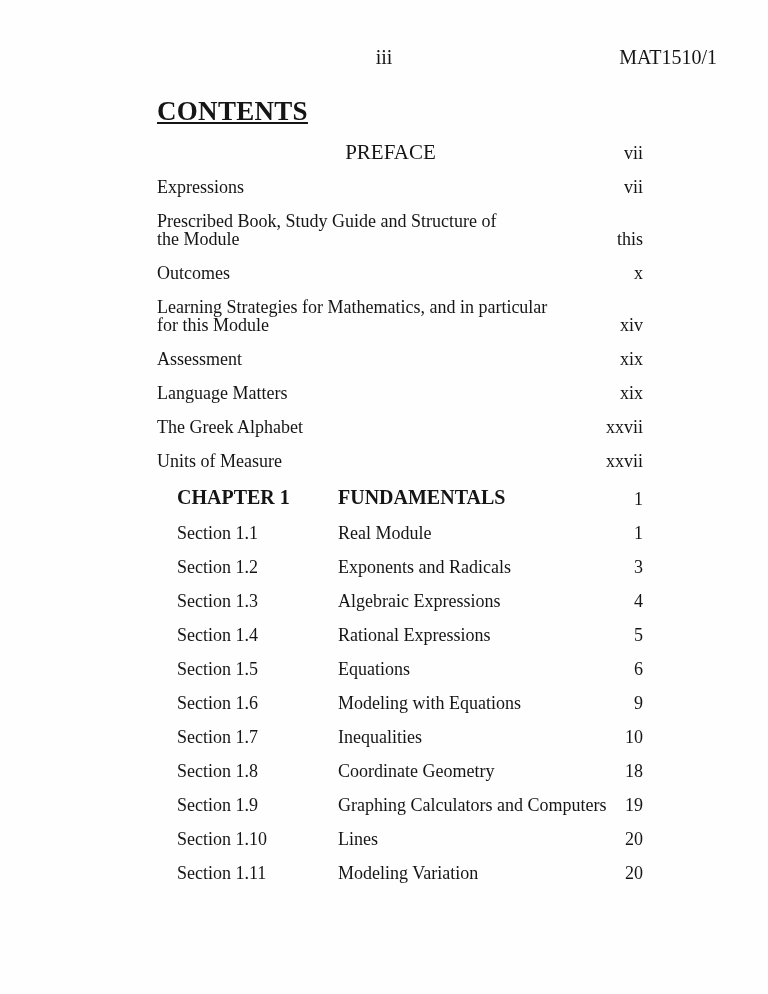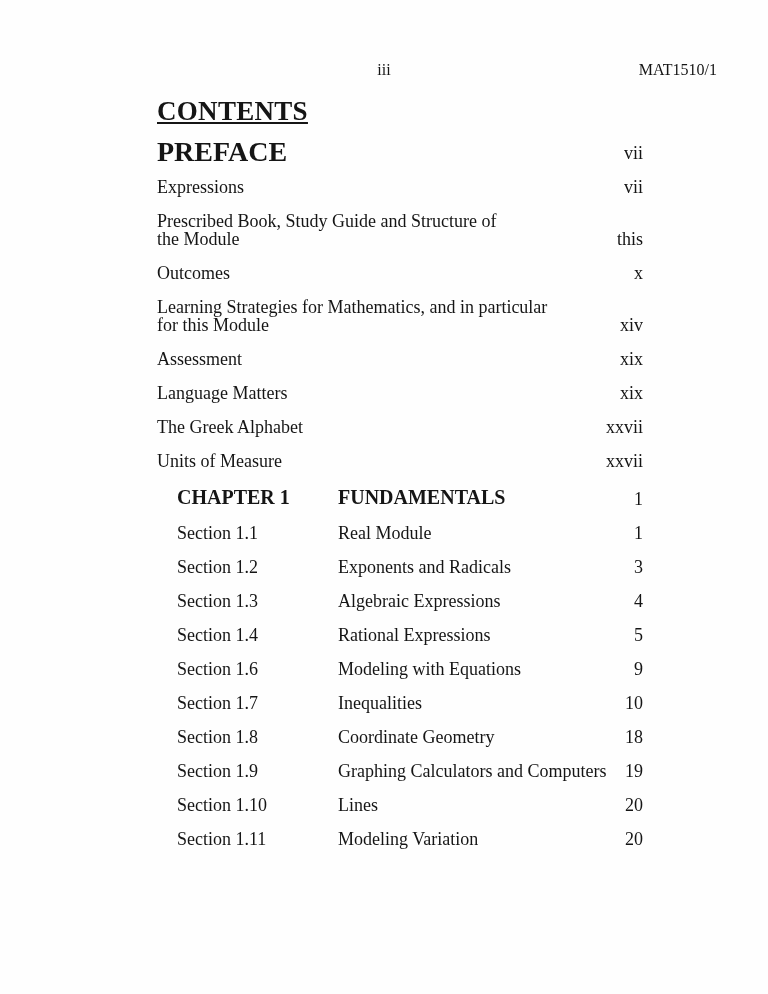--- a/index.html
+++ b/index.html
@@ -11,25 +11,25 @@
     position: relative;
     width: 768px;
     height: 994px;
     background: #fefefe;
     font-family: "Liberation Serif", serif;
     color: #151515;
     overflow: hidden;
   }
   .page-header {
     position: absolute;
-    top: 62px;
+    top: 49px;
     left: 0;
     width: 100%;
     height: 18px;
-    font-size: 16px;
+    font-size: 20px;
     line-height: 16px;
   }
   .page-header .folio {
     text-align: center;
     width: 100%;
   }
   .page-header .course {
     position: absolute;
     right: 51px;
     top: 0;
@@ -66,23 +66,24 @@
   .row .label .l2:empty {
     display: none;
   }
   .row .pg {
     text-align: center;
     white-space: nowrap;
     font-size: 18px;
     line-height: 18px;
   }
   .row.heading-row .label {
-    font-size: 28px;
-    font-weight: bold;
+    font-size: 21px;
+    font-weight: normal;
     line-height: 20px;
+    text-align: center;
   }
   .row.chapter-row .num,
   .row.chapter-row .label {
     font-size: 20px;
     font-weight: bold;
     line-height: 22px;
   }
   .row .num {
     width: 161px;
     flex: 0 0 161px;
@@ -201,20 +202,25 @@
       <div class="section-title">Algebraic Expressions</div>
       <div class="pg">4</div>
     </div>
 
     <div class="row">
       <div class="num">Section 1.4</div>
       <div class="section-title">Rational Expressions</div>
       <div class="pg">5</div>
     </div>
 
+    <div class="row">
+      <div class="num">Section 1.5</div>
+      <div class="section-title">Equations</div>
+      <div class="pg">6</div>
+    </div>
 
     <div class="row">
       <div class="num">Section 1.6</div>
       <div class="section-title">Modeling with Equations</div>
       <div class="pg">9</div>
     </div>
 
     <div class="row">
       <div class="num">Section 1.7</div>
       <div class="section-title">Inequalities</div>

